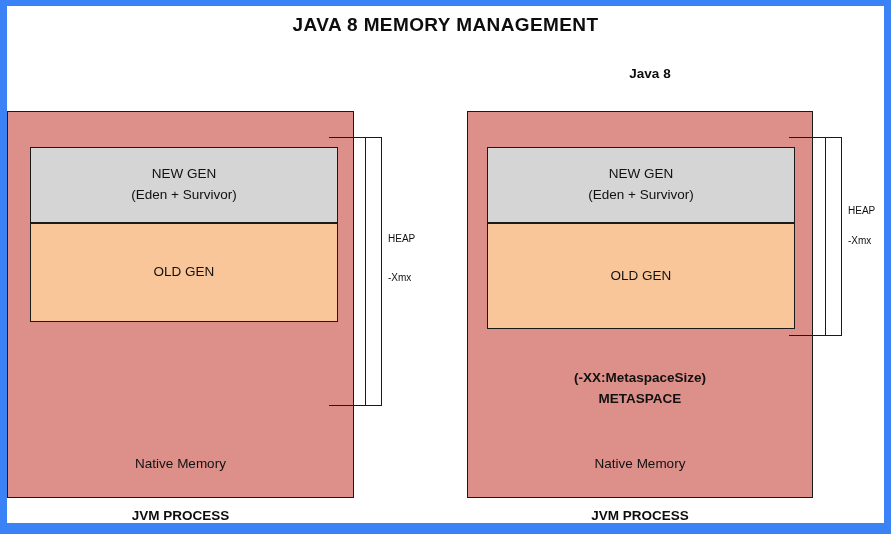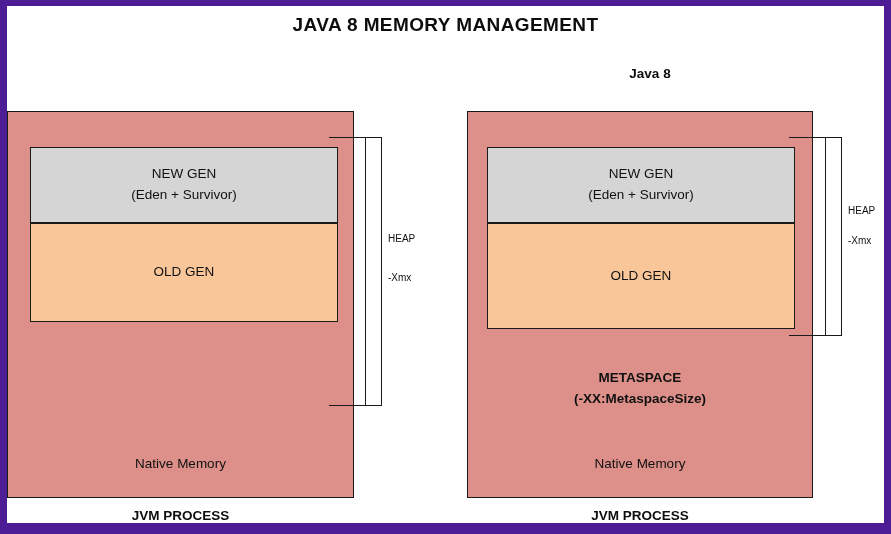--- a/index.html
+++ b/index.html
@@ -12,21 +12,21 @@
     height: 534px;
     overflow: hidden;
     font-family: "Liberation Sans", sans-serif;
   }
 
   
   #diagram-root {
     position: relative;
     width: 891px;
     height: 534px;
-    background: #4c1d95;
+    background: #3b82f6;
   }
   #canvas {
     position: absolute;
     left: 7px;
     top: 6px;
     width: 877px;
     height: 517px;
     background: #ffffff;
   }
 
@@ -187,22 +187,22 @@
     <div class="mem-block block-newgen" id="newgen-right">
       <span>NEW GEN</span>
       <span class="line2">(Eden + Survivor)</span>
     </div>
 
     <div class="mem-block block-oldgen" id="oldgen-right">
       <span>OLD GEN</span>
     </div>
 
     <div class="inner-label bold" id="metaspace-label">
+      <div>(-XX:MetaspaceSize)</div>
       <div>METASPACE</div>
-      <div>(-XX:MetaspaceSize)</div>
     </div>
 
     <div class="inner-label" id="native-right">Native Memory</div>
 
     <div class="bracket-stub" id="stub-right-top"></div>
     <div class="bracket-stub" id="stub-right-bottom"></div>
     <div class="heap-bracket" id="heap-bracket-right"></div>
     <div class="heap-text" id="heap-label-right">HEAP</div>
     <div class="heap-text" id="xmx-label-right">-Xmx</div>
 

